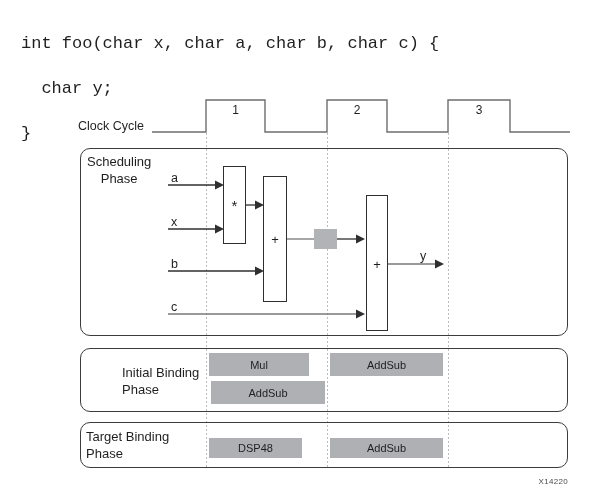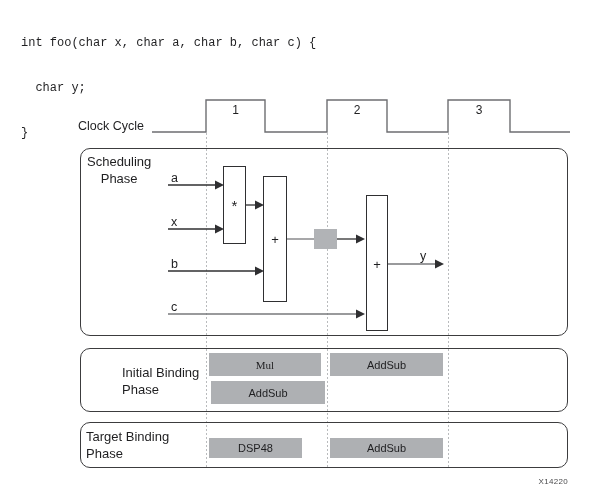--- a/index.html
+++ b/index.html
@@ -5,21 +5,21 @@
   html,body{margin:0;padding:0;background:#ffffff;}
   .canvas{
     position:relative;width:602px;height:493px;background:#ffffff;
     font-family:"Liberation Sans",sans-serif;color:#1f1f21;overflow:hidden;
   }
   .abs{position:absolute;}
   svg.overlay{position:absolute;left:0;top:0;width:602px;height:493px;}
 
   .code{
     left:21px;top:6px;font-family:"Liberation Mono",monospace;
-    font-size:12px;line-height:15px;white-space:pre;color:#1f1f21;
+    font-size:17px;line-height:15px;white-space:pre;color:#1f1f21;
   }
   .clock-label{left:78px;top:119px;font-size:12.5px;}
   .cycle-num{top:103px;height:14px;font-size:12px;display:flex;align-items:center;justify-content:center;}
   .cycle-1{left:206px;width:59px;}
   .cycle-2{left:327px;width:60px;}
   .cycle-3{left:448px;width:62px;}
 
   .phase-box{
     border:1.5px solid #3c3c3e;border-radius:10px;background:transparent;
     box-sizing:border-box;
@@ -48,21 +48,21 @@
   .sig-a{left:171px;top:171px;}
   .sig-x{left:171px;top:215px;}
   .sig-b{left:171px;top:257px;}
   .sig-c{left:171px;top:300px;}
   .sig-y{left:420px;top:249px;}
 
   .bar{
     background:#aeb0b3;color:#1f1f21;font-size:11px;
     display:flex;align-items:center;justify-content:center;box-sizing:border-box;
   }
-  .bar-mul    {left:209px;top:353px;width:112px;height:23px;font-family:Liberation Serif, serif;}
+  .bar-mul    {left:209px;top:353px;width:100px;height:23px;}
   .bar-addsub1{left:330px;top:353px;width:113px;height:23px;}
   .bar-addsub2{left:211px;top:381px;width:114px;height:23px;}
   .bar-dsp48  {left:209px;top:438px;width:93px;height:20px;}
   .bar-addsub3{left:330px;top:438px;width:113px;height:20px;}
 
   .figure-id{left:498px;top:477px;width:70px;text-align:right;font-size:8px;color:#4a4a4c;letter-spacing:0.3px;}
 </style>
 </head>
 <body>
 

